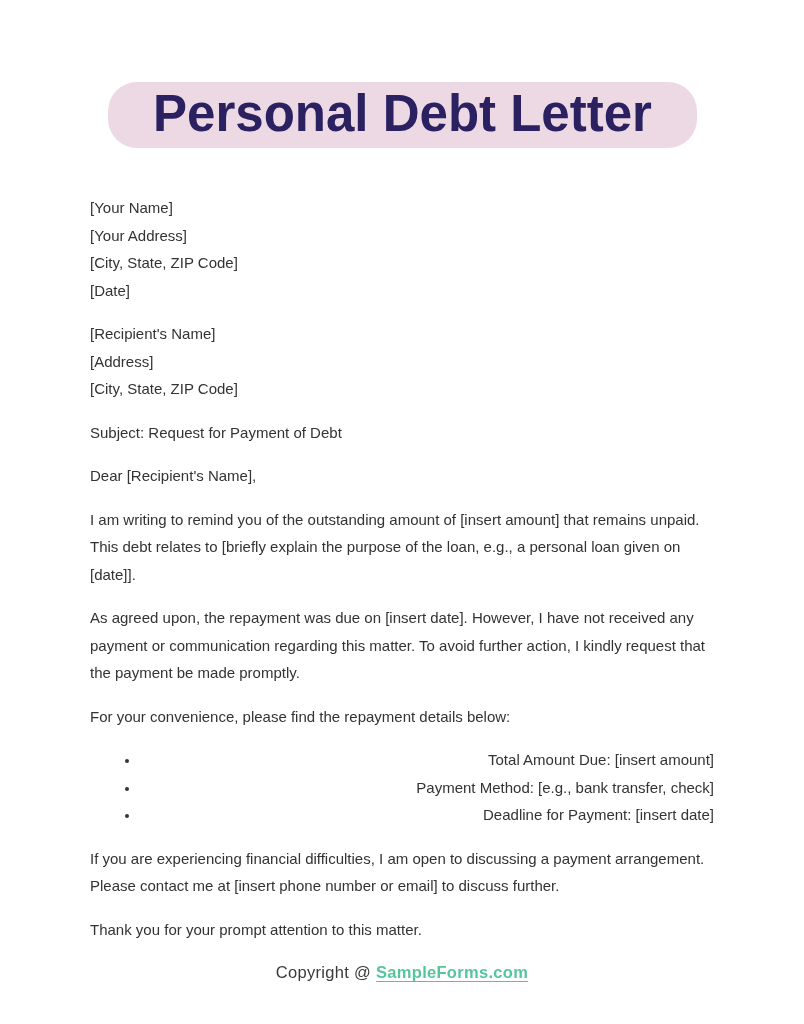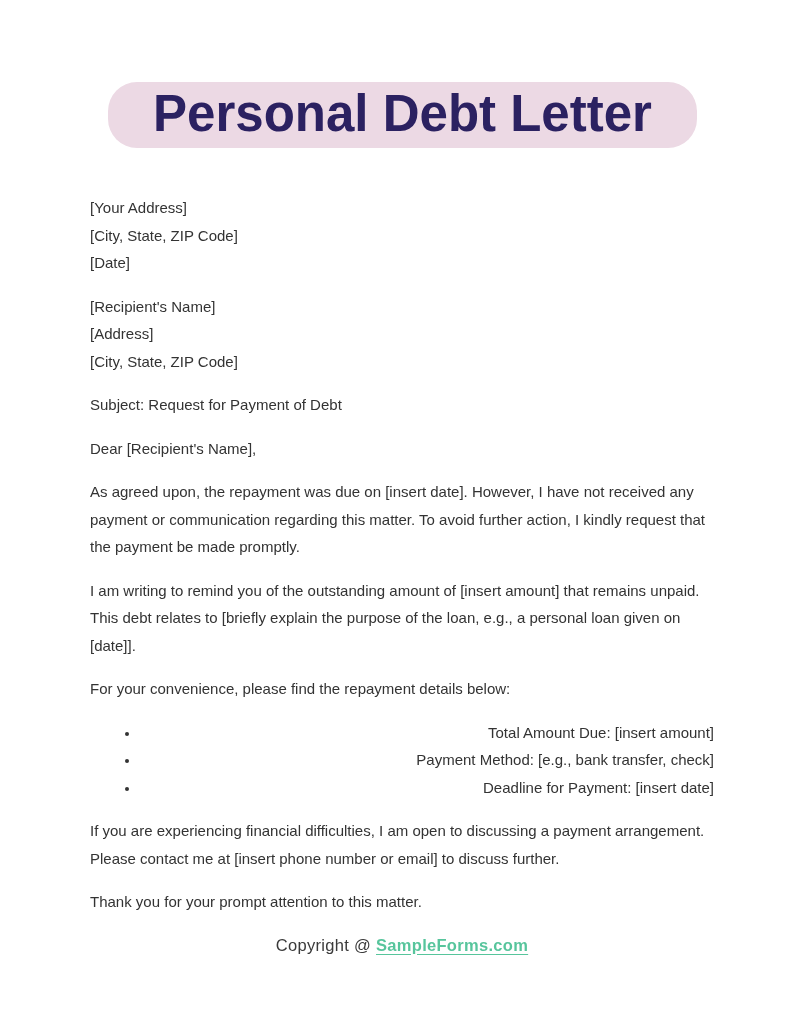--- a/index.html
+++ b/index.html
@@ -76,38 +76,39 @@
 
 <div class="page">
 
   <div class="title-banner">
     <h1>Personal Debt Letter</h1>
   </div>
 
   <div class="letter">
 
     <div class="block">
+      <div>[Your Name]</div>
       <div>[Your Address]</div>
       <div>[City, State, ZIP Code]</div>
       <div>[Date]</div>
     </div>
 
     <div class="block">
       <div>[Recipient's Name]</div>
       <div>[Address]</div>
       <div>[City, State, ZIP Code]</div>
     </div>
 
     <p class="block bold">Subject: Request for Payment of Debt</p>
 
     <p class="block">Dear [Recipient's Name],</p>
 
+    <p class="block">I am writing to remind you of the outstanding amount of [insert amount] that remains unpaid. This debt relates to [briefly explain the purpose of the loan, e.g., a personal loan given on [date]].</p>
+
     <p class="block">As agreed upon, the repayment was due on [insert date]. However, I have not received any payment or communication regarding this matter. To avoid further action, I kindly request that the payment be made promptly.</p>
-
-    <p class="block">I am writing to remind you of the outstanding amount of [insert amount] that remains unpaid. This debt relates to [briefly explain the purpose of the loan, e.g., a personal loan given on [date]].</p>
 
     <p class="block bold">For your convenience, please find the repayment details below:</p>
 
     <ul class="details-list">
       <li>
         <span class="bold">Total Amount Due:</span><span class="value"> [insert amount]</span>
       </li>
       <li>
         <span class="bold">Payment Method:</span><span class="value"> [e.g., bank transfer, check]</span>
       </li>

